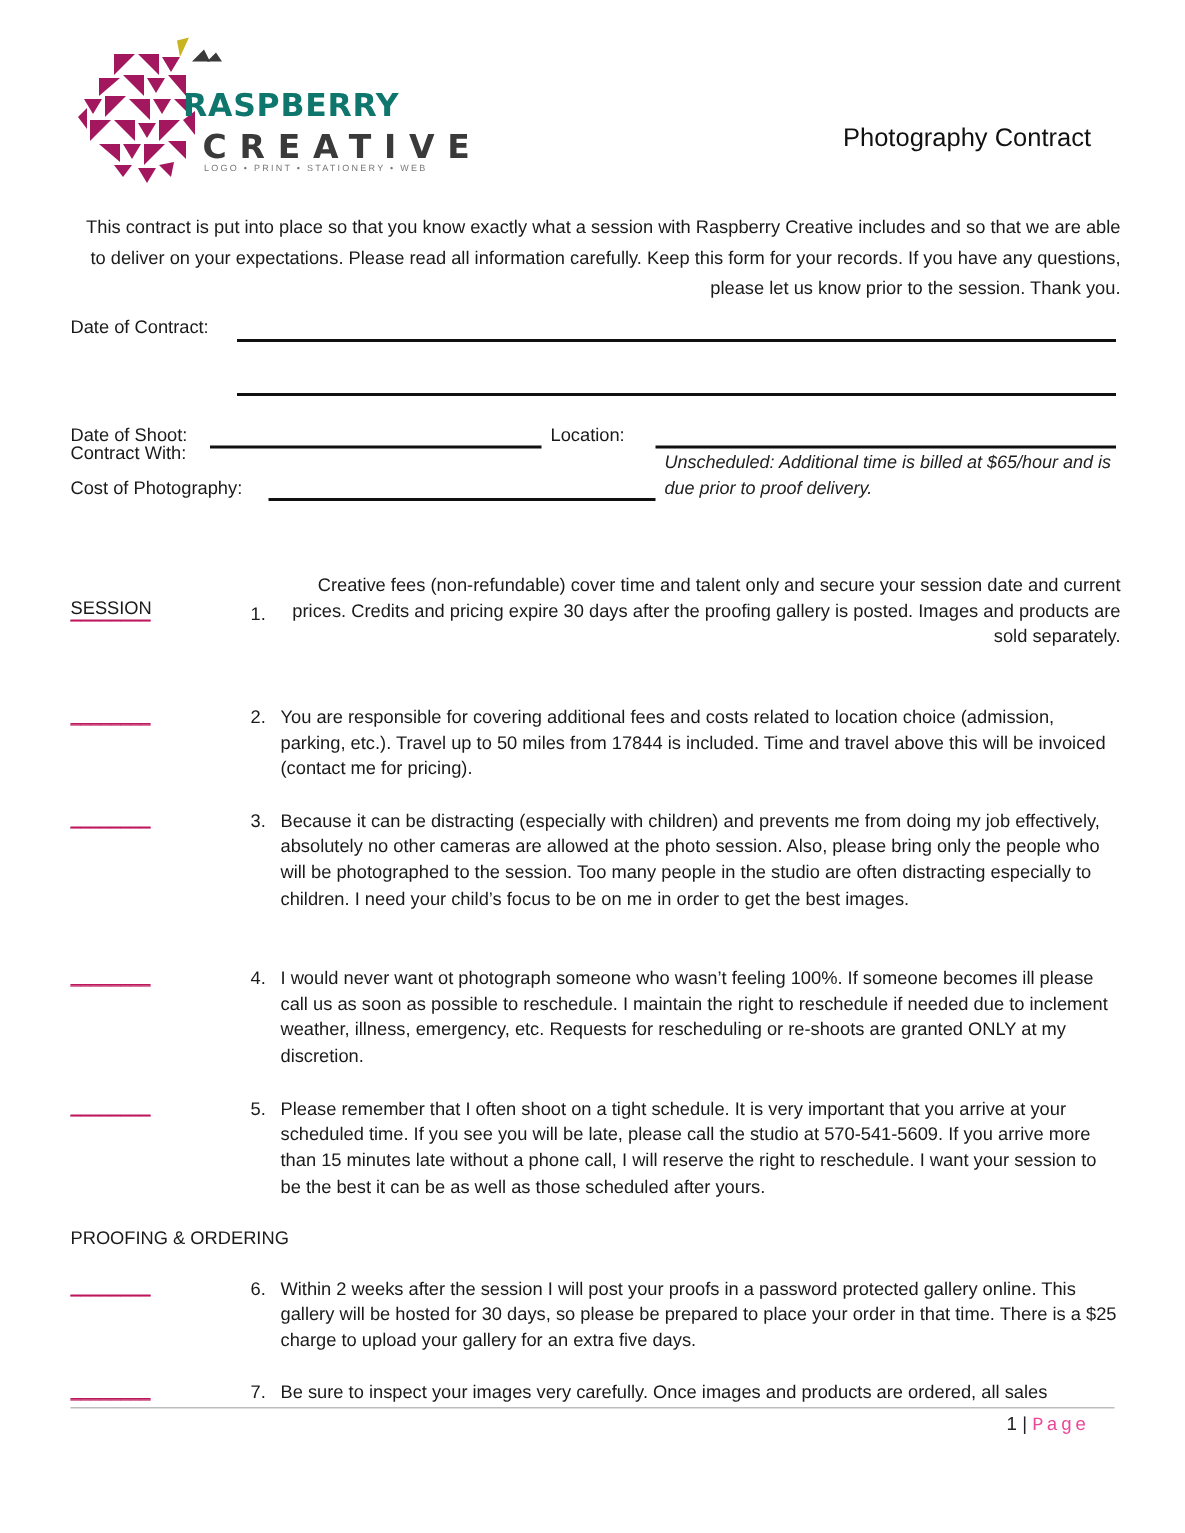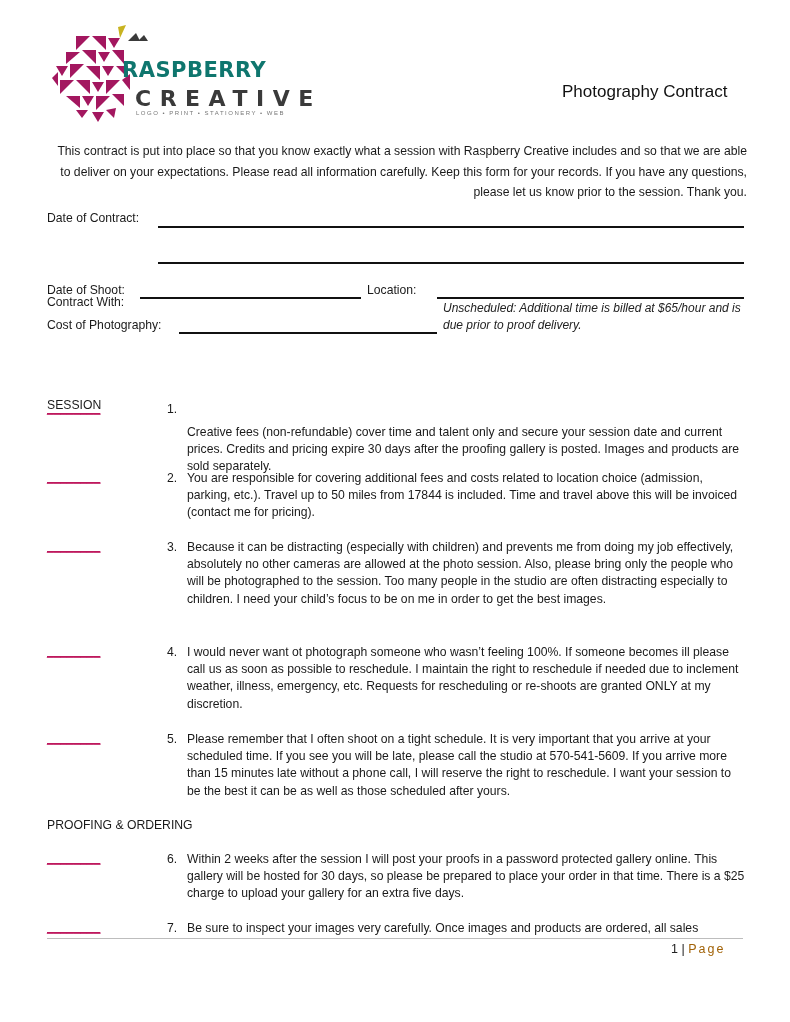--- a/index.html
+++ b/index.html
@@ -17,21 +17,21 @@
   .lbl { font-size:12.2px; }
   .rule { border-bottom:2px solid #111; height:0; }
   .note { font-style:italic; font-size:12px; line-height:17px; color:#222; }
   .sec { font-size:12.2px; }
   .blank { font-size:12px; color:#be185d; letter-spacing:0;text-decoration:underline; }
   .item { font-size:12.2px; line-height:17.2px; }
   .item-text { position:absolute; left:187px; width:560px; }
   .item-num { position:absolute; left:167px; }
   .footer-line { left:47px; top:938px; width:696px; border-top:1.5px solid #bdbdbd; }
   .pagenum { left:671px; top:942px; font-size:12.5px; color:#222; }
-  .pagenum .pg { color:#a16207; letter-spacing:2px; }
+  .pagenum .pg { color:#ec4899; letter-spacing:2px;font-family:Liberation Mono, monospace; }
 </style>
 </head>
 <body>
 
 <div class="abs logo">
   <svg width="250" height="100" viewBox="0 0 250 100" style="position:absolute;left:0;top:0;">
 
     <polygon points="70,3 78,1 72,14" fill="#c8b320"></polygon>
     <polygon points="80,17 88,9 92,17" fill="#3a3a3a"></polygon>
     <polygon points="90,17 96,11 100,17" fill="#3a3a3a"></polygon>
@@ -87,21 +87,21 @@
 
 <div class="abs note" style="left:443px;top:300px;width:310px;">Unscheduled: Additional time is billed at $65/hour and is due prior to proof delivery.</div>
 
 <div class="abs lbl" style="left:47px;top:318px;">Cost of Photography:</div>
 <div class="abs rule" style="left:179px;top:332px;width:258px;"></div>
 
 <div class="abs sec" style="left:47px;top:350px;margin-top:48px;">SESSION</div>
 
 <div class="abs blank" style="left:47px;top:401px;">________</div>
 <div class="abs item item-num" style="top:401px;">1.</div>
-<div class="abs item item-text" style="top:424px;">Creative fees (non-refundable) cover time and talent only and secure your session date and current prices. Credits and pricing expire 30 days after the proofing gallery is posted. Images and products are sold separately.</div>
+<div class="abs item item-text" style="top:382px;text-align:right;">Creative fees (non-refundable) cover time and talent only and secure your session date and current prices. Credits and pricing expire 30 days after the proofing gallery is posted. Images and products are sold separately.</div>
 
 <div class="abs blank" style="left:47px;top:470px;">________</div>
 <div class="abs item item-num" style="top:470px;">2.</div>
 <div class="abs item item-text" style="top:470px;">You are responsible for covering additional fees and costs related to location choice (admission, parking, etc.). Travel up to 50 miles from 17844 is included. Time and travel above this will be invoiced (contact me for pricing).</div>
 
 <div class="abs blank" style="left:47px;top:539px;">________</div>
 <div class="abs item item-num" style="top:539px;">3.</div>
 <div class="abs item item-text" style="top:539px;">Because it can be distracting (especially with children) and prevents me from doing my job effectively, absolutely no other cameras are allowed at the photo session. Also, please bring only the people who will be photographed to the session. Too many people in the studio are often distracting especially to children. I need your child’s focus to be on me in order to get the best images.</div>
 
 <div class="abs blank" style="left:47px;top:644px;">________</div>

